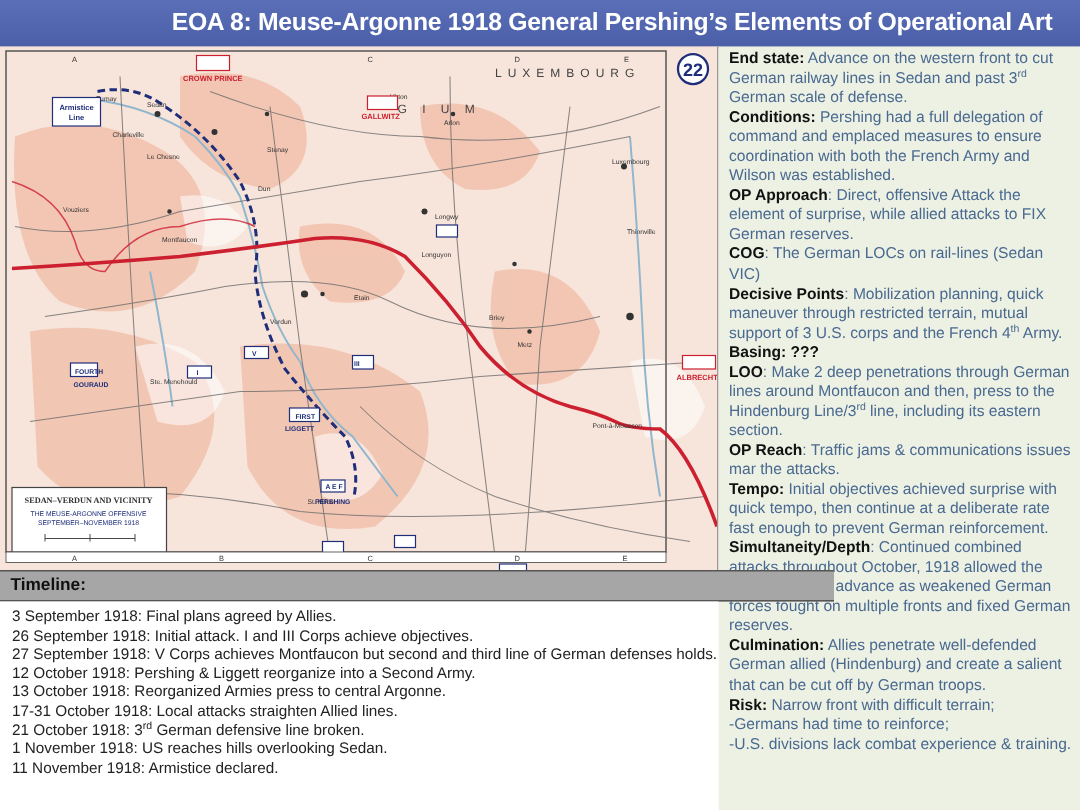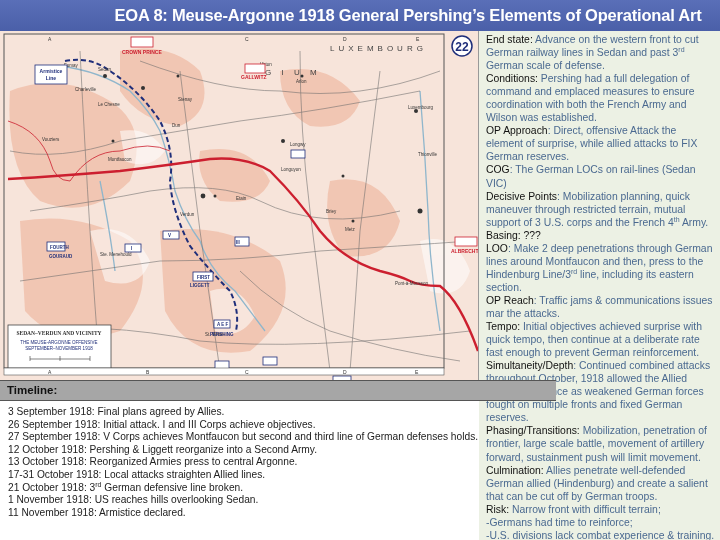--- a/index.html
+++ b/index.html
@@ -23,21 +23,21 @@
     border-right: 1px solid #999;
   }
   .map-frame svg { position: absolute; left: 0; top: 0; }
   .right-panel {
     position: absolute; left: 479px; top: 31px; width: 241px; height: 509px;
     background: #ecf1e4;
     box-sizing: border-box; padding: 2px 4px 0 7px;
     font-size: 10.4px; line-height: 13.05px; color: #4a6990;
   }
   .right-panel p { margin: 0; }
-  .right-panel b { color: #111; font-weight: normal; }
+  .right-panel b { color: #111; font-weight: bold; }
   .right-panel sup { font-size: 7px; line-height: 0; vertical-align: 4px; }
   .timeline-header {
     position: absolute; left: 0; top: 380px; width: 556px; height: 21px;
     background: #a6a6a6; border-top: 1px solid #555; border-bottom: 1px solid #555;
     box-sizing: border-box;
     font-size: 11.5px; font-weight: bold; color: #111;
     padding-left: 7px; line-height: 19px;
   }
   .timeline-list {
     position: absolute; left: 0; top: 401px; width: 479px; height: 179px;
@@ -226,21 +226,20 @@
   <p><b>End state:</b><span>  Advance on the western front to cut German railway lines in Sedan and past  3</span><sup>rd</sup><span> German scale of defense.</span></p>
   <p><b>Conditions:</b><span> Pershing had a full delegation of command and emplaced measures to ensure coordination with  both the French Army and Wilson was established.</span></p>
   <p><b>OP Approach</b><span>: Direct, offensive Attack the element of surprise, while allied attacks to FIX German reserves.</span></p>
   <p><b>COG</b><span>: The German LOCs on rail-lines (Sedan VIC)</span></p>
   <p><b>Decisive Points</b><span>: Mobilization planning, quick maneuver through restricted terrain, mutual support of 3 U.S. corps and the French 4</span><sup>th</sup><span> Army.</span></p>
   <p><b>Basing: ???</b></p>
   <p><b>LOO</b><span>: Make 2 deep penetrations through German lines around Montfaucon and then, press to the Hindenburg Line/3</span><sup>rd</sup><span> line, including its eastern section.</span></p>
   <p><b>OP Reach</b><span>: Traffic jams &amp; communications issues mar the attacks.</span></p>
   <p><b>Tempo:</b><span>  Initial objectives achieved surprise with quick tempo,  then continue at a deliberate rate fast enough to prevent German reinforcement.</span></p>
   <p><b>Simultaneity/Depth</b><span>: Continued combined attacks throughout October, 1918 allowed the Allied forces to advance as weakened German forces fought on multiple fronts and fixed German reserves.</span></p>
-  <p><b>Phasing/Transitions:</b><span>  Mobilization, penetration of frontier, large scale battle, movement of artillery forward, sustainment push will limit movement.</span></p>
   <p><b>Culmination:</b><span>  Allies penetrate well-defended German allied (Hindenburg)  and create a salient that can be cut off by German troops.</span></p>
   <p><b>Risk:</b><span>  Narrow front with difficult terrain;</span></p>
   <p>-Germans had time to reinforce;</p>
   <p>-U.S. divisions lack combat experience &amp; training.</p>
 </div>
 
 <div class="timeline-header">Timeline:</div>
 <div class="timeline-list">
   <div><span>3 September 1918:</span><span> Final plans agreed by Allies.</span></div>
   <div><span>26 September 1918:</span><span>  Initial attack. I and III Corps achieve objectives.</span></div>

